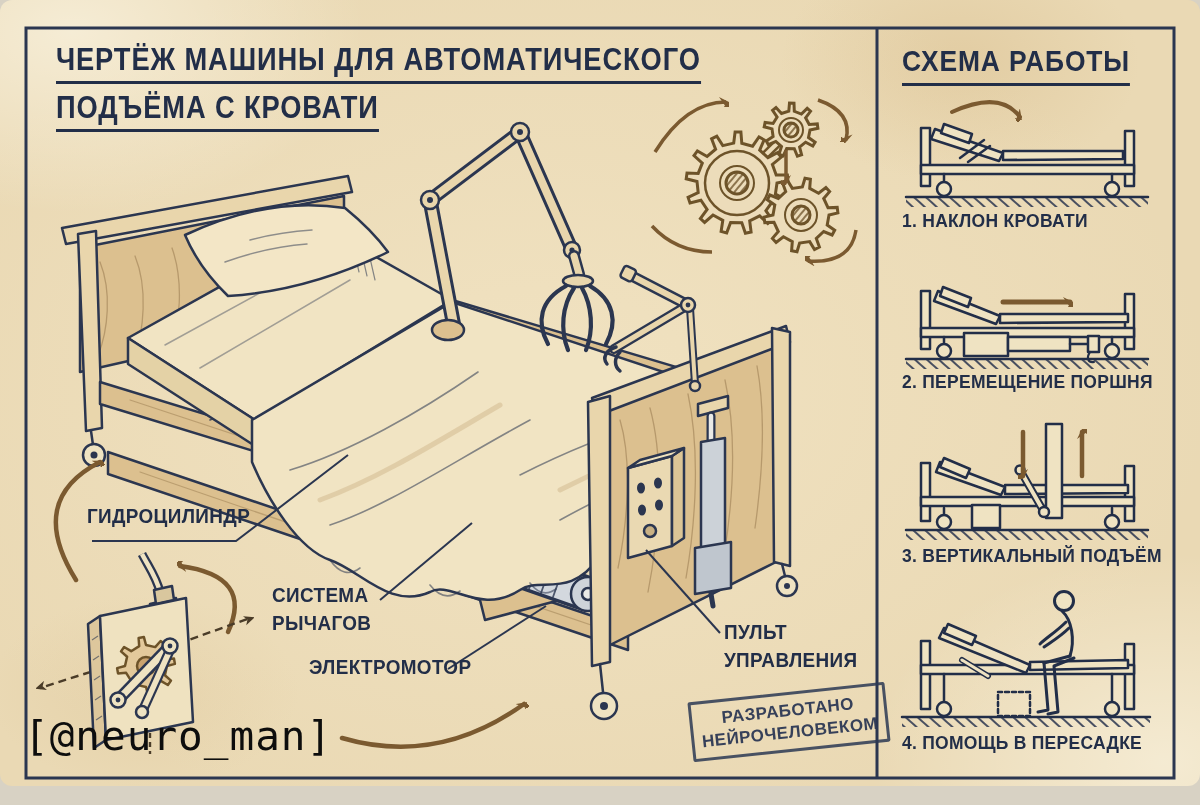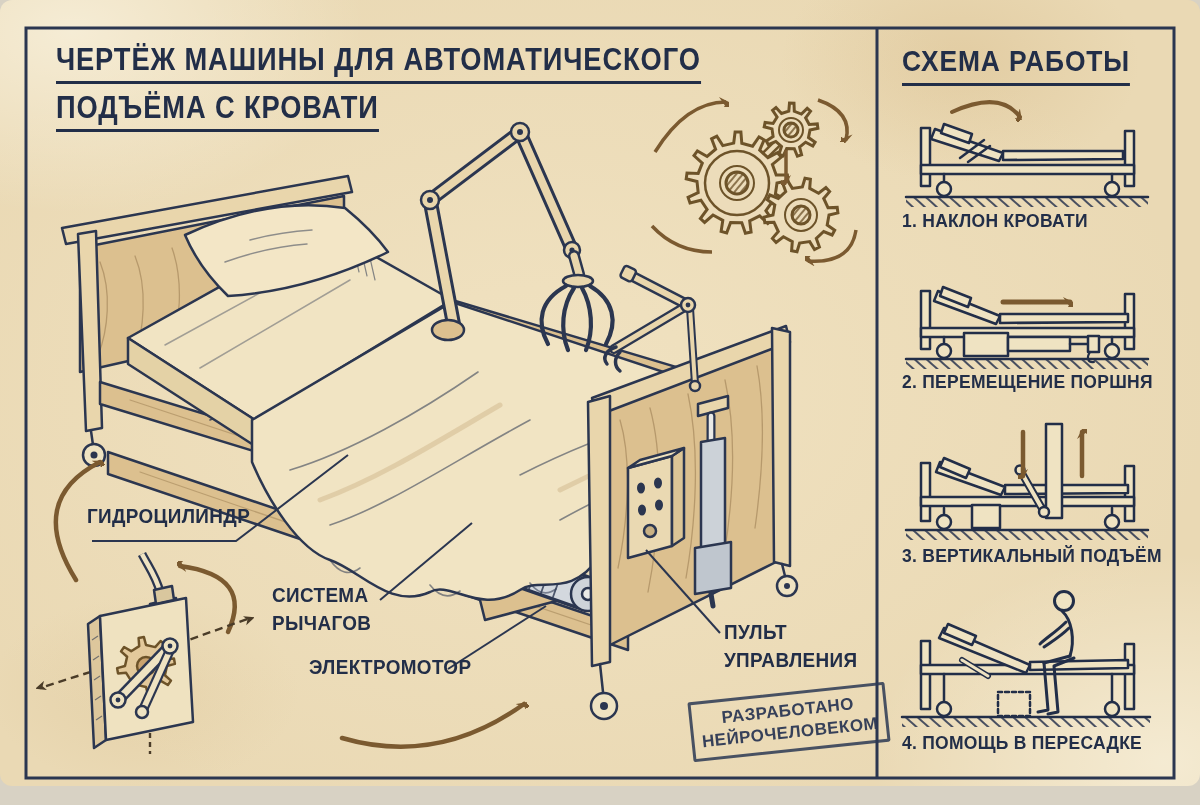--- a/index.html
+++ b/index.html
@@ -454,13 +454,14 @@
   <div class="abs ink cap" style="left:902px;top:210px;">1. НАКЛОН КРОВАТИ</div>
   <div class="abs ink cap" style="left:902px;top:371px;">2. ПЕРЕМЕЩЕНИЕ ПОРШНЯ</div>
   <div class="abs ink cap" style="left:902px;top:545px;">3. ВЕРТИКАЛЬНЫЙ ПОДЪЁМ</div>
   <div class="abs ink cap" style="left:902px;top:732px;">4. ПОМОЩЬ В ПЕРЕСАДКЕ</div>
 
   <div class="abs stamp">
     <div>РАЗРАБОТАНО</div>
     <div>НЕЙРОЧЕЛОВЕКОМ</div>
   </div>
 
+  <div class="abs watermark">[@neuro_man]</div>
 </div>
 
 </body></html>

